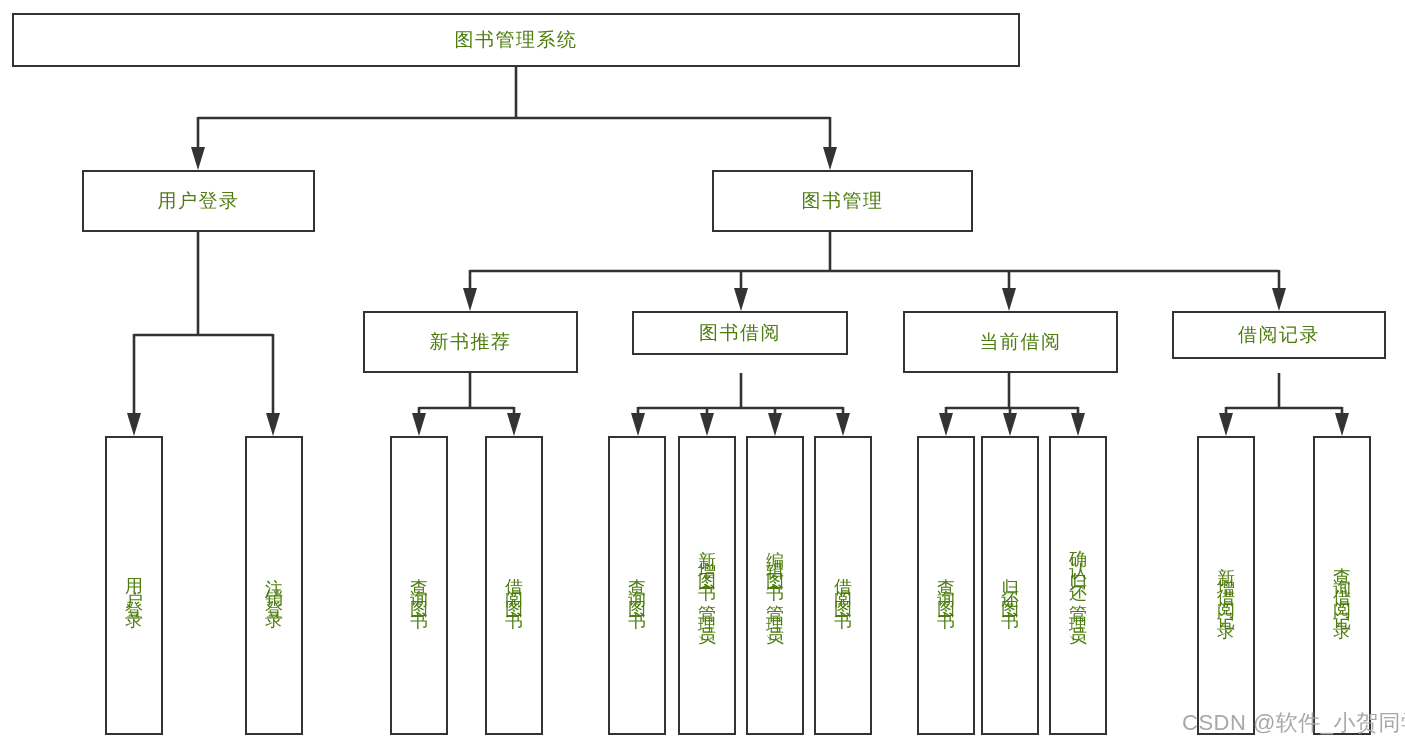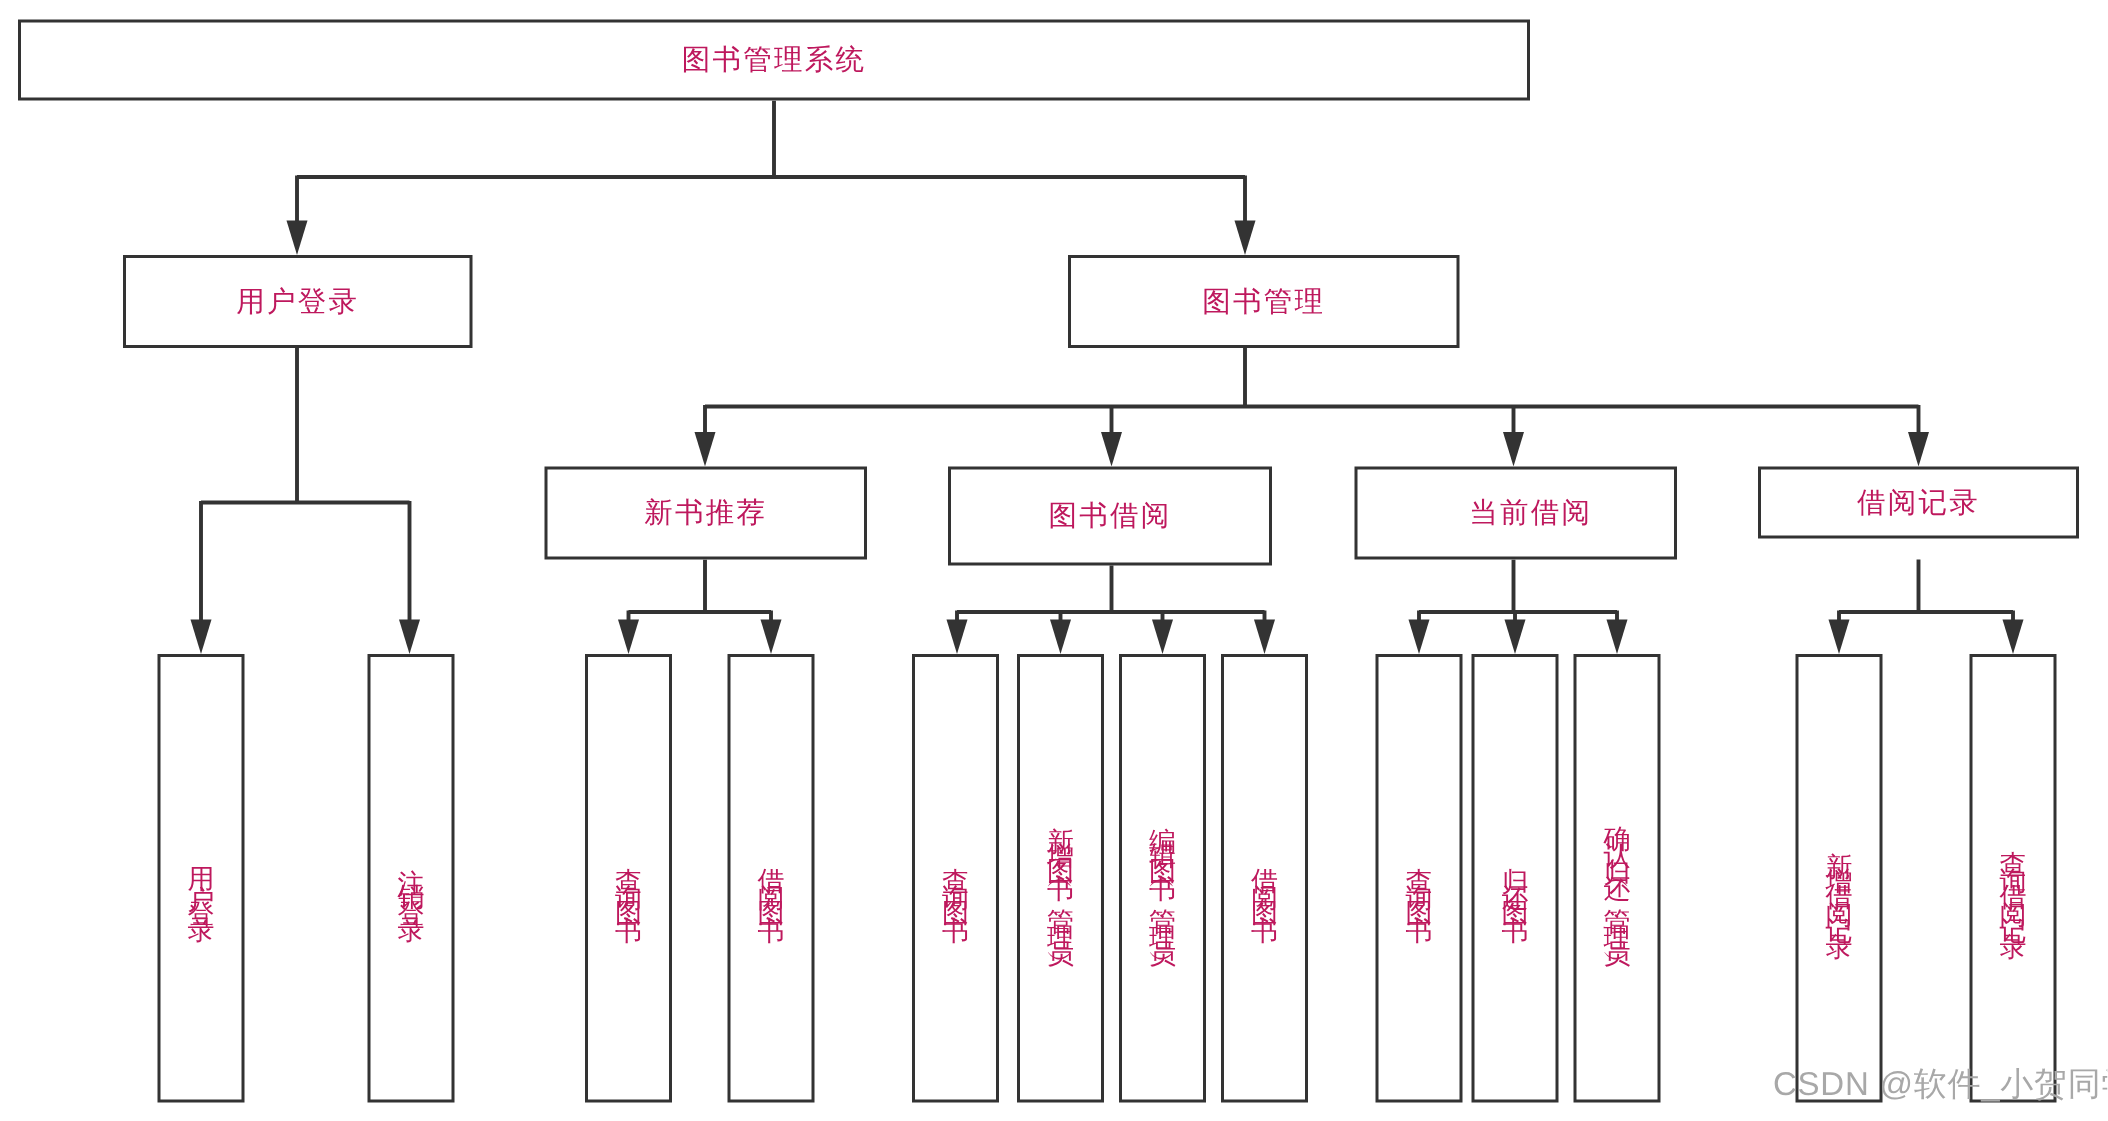--- a/index.html
+++ b/index.html
@@ -15,21 +15,21 @@
     pointer-events:none;
   }
   .connectors line { stroke:#333333; stroke-width:2.6; }
   .connectors polygon { fill:#333333; }
   .box {
     position:absolute;
     box-sizing:border-box;
     background:#ffffff;
     border:2.5px solid #333333;
     display:flex; align-items:center; justify-content:center;
-    color:#be185d;
+    color:#4d7c0f;
   }
   .hbox { font-size:19px; letter-spacing:1.5px; }
   .root { border-width:2px; }
   .vbox span {
     writing-mode:vertical-rl;
     text-orientation:mixed;
     font-size:18px;
     letter-spacing:11px;
     line-height:1;
     white-space:nowrap;
@@ -132,21 +132,21 @@
   <div class="box hbox" style="left:82px; top:170px; width:233px; height:62px;">
     <span>用户登录</span>
   </div>
   <div class="box hbox" style="left:712px; top:170px; width:261px; height:62px;">
     <span>图书管理</span>
   </div>
 
   <div class="box hbox" style="left:363px; top:311px; width:215px; height:62px;">
     <span>新书推荐</span>
   </div>
-  <div class="box hbox" style="left:632px; top:311px; width:216px; height:66px;">
+  <div class="box hbox" style="left:632px; top:311px; width:216px; height:44px;">
     <span>图书借阅</span>
   </div>
   <div class="box hbox" style="left:903px; top:311px; width:215px; height:62px;padding-left:20px;">
     <span>当前借阅</span>
   </div>
   <div class="box hbox" style="left:1172px; top:311px; width:214px; height:48px;">
     <span>借阅记录</span>
   </div>
 
   <div class="box vbox" style="left:105px; top:436px; width:58px; height:299px;">

